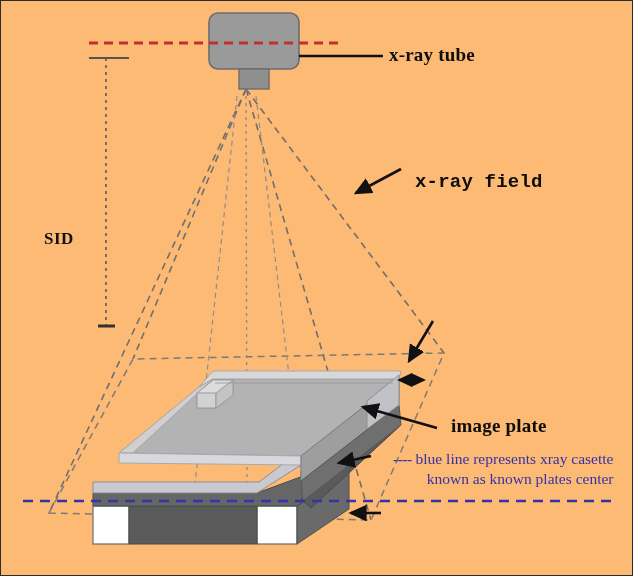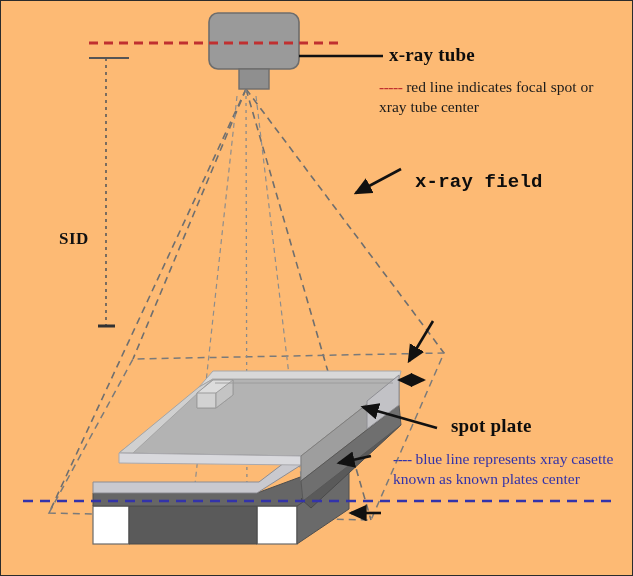--- a/index.html
+++ b/index.html
@@ -49,20 +49,21 @@
     position: absolute;
     font-size: 15.5px;
     line-height: 1.28;
     white-space: nowrap;
   }
   .note-red {
     color: #1b1b1b;
   }
   .note-blue {
     color: #3333aa;
+    text-align: right;
   }
   .dash-swatch {
     display: inline-block;
     letter-spacing: -0.5px;
     font-weight: bold;
   }
   .dash-red { color: #c03030; }
   .dash-blue { color: #3333aa; }
 </style>
 </head>
@@ -158,31 +159,26 @@
 
     <path d="M398,379 L423,379" fill="none" stroke="#111111" stroke-width="2.2" marker-end="url(#arrowHead)" marker-start="url(#arrowHeadStart)"></path>
 
     <path d="M370,455 L338,462" fill="none" stroke="#111111" stroke-width="2.6" marker-end="url(#arrowHead)"></path>
 
     <path d="M380,512 L350,512" fill="none" stroke="#111111" stroke-width="2.6" marker-end="url(#arrowHead)"></path>
   </svg>
 
   <div class="label label-bold" style="left:388px; top:42px;">x-ray tube</div>
 
-  <div class="note note-red" style="left:378px; top:76px;">
-    <span class="dash-swatch dash-red">-----</span>
-    <span>red line indicates focal spot or</span><br>
-    <span>xray tube center</span>
-  </div>
 
   <div class="label label-bold" style="left:414px; top:170px;font-family:Liberation Mono, monospace;">x-ray field</div>
 
-  <div class="label label-sid" style="left:58px; top:228px;">SID</div>
+  <div class="label label-sid" style="left:43px; top:228px;">SID</div>
 
-  <div class="label label-bold" style="left:450px; top:413px;">spot plate</div>
+  <div class="label label-bold" style="left:450px; top:413px;">image plate</div>
 
   <div class="note note-blue" style="left:392px; top:448px;">
     <span class="dash-swatch dash-blue">----</span>
     <span>blue line represents xray casette</span><br>
     <span>known as known plates center</span>
   </div>
 
 </div>
 
 </body></html>

